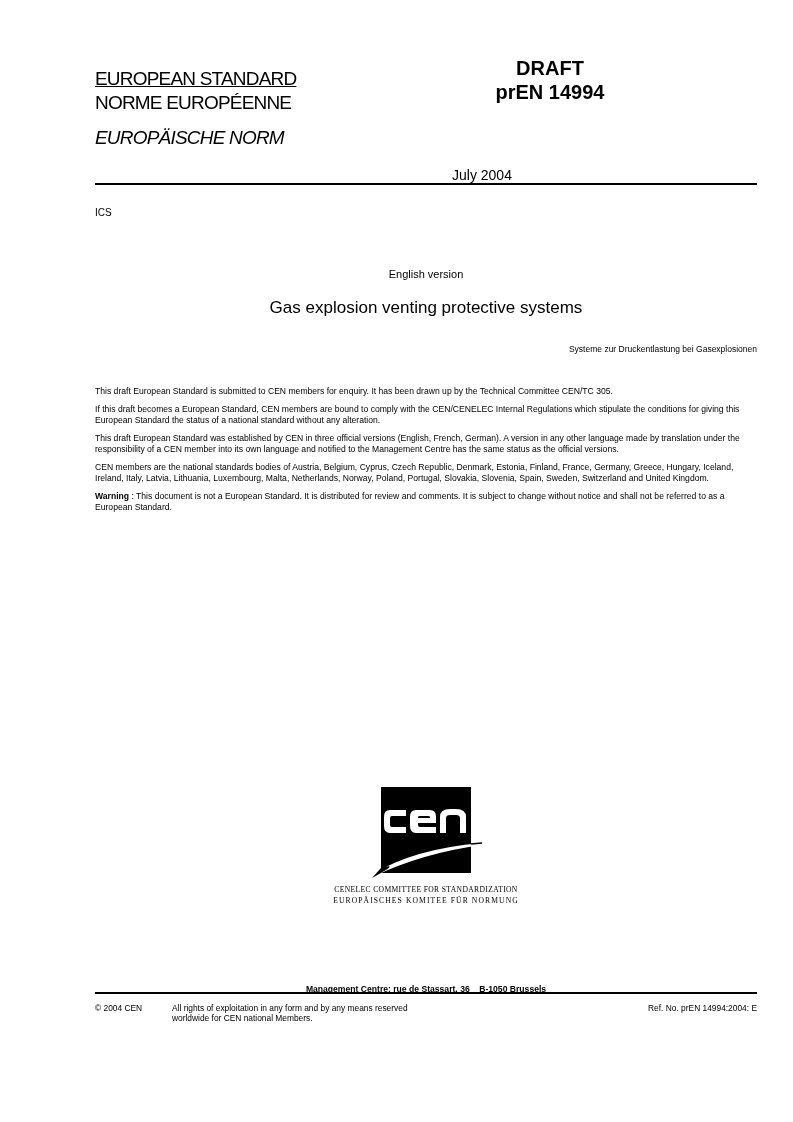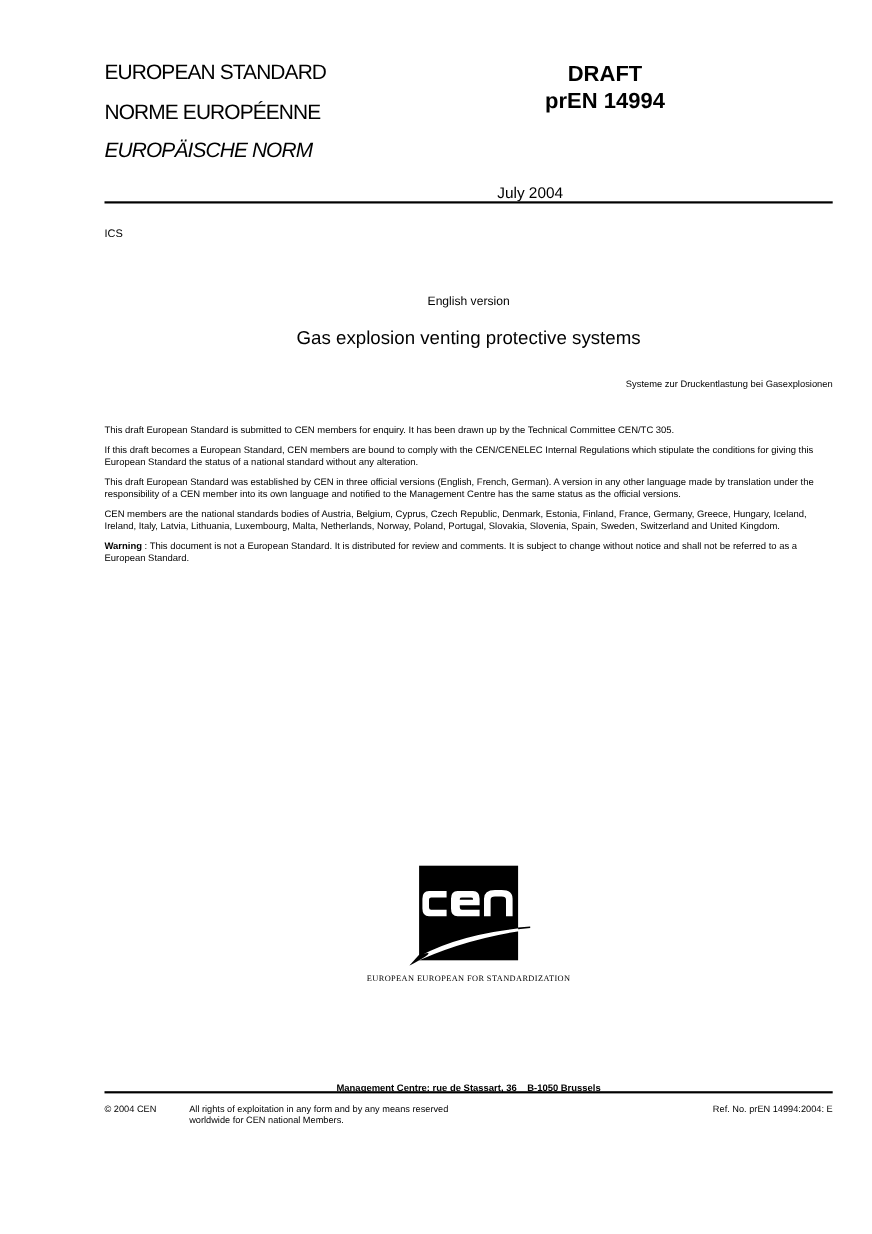--- a/index.html
+++ b/index.html
@@ -24,21 +24,21 @@
     .c3 { letter-spacing: 1.1px; }
     .mgmt { left: 95px; width: 662px; top: 963px; text-align: center; font-size: 8.6px; font-weight: bold; }
     .footer { top: 1003px; font-size: 8.4px; line-height: 10px; }
     .f-copy { left: 95px; }
     .f-rights { left: 172px; width: 320px; }
     .f-ref { right: 36px; white-space: nowrap; }
   </style>
 </head>
 <body>
 
-<div class="abs std-name" style="top:56px;">EUROPEAN STANDARD</div>
+<div class="abs std-name" style="top:68px;text-decoration:underline;">EUROPEAN STANDARD</div>
 <div class="abs std-name" style="top:92px;">NORME EUROPÉENNE</div>
 <div class="abs std-name" style="top:127px;font-style:italic;">EUROPÄISCHE NORM</div>
 
 <div class="abs draft" style="top:56px;">DRAFT</div>
 <div class="abs draft" style="top:80px;">prEN 14994</div>
 
 <div class="abs date" style="top:167px;">July 2004</div>
 
 <div class="abs rule" style="top:183px;"></div>
 
@@ -66,21 +66,22 @@
 
     <path d="M68 49 V33 Q68 25 78 25 H84 Q94 25 94 33 V49 H88 V34 Q88 31 84 31 H78 Q74 31 74 34 V49 Z" fill="#fff"></path>
 
     <path d="M0 92 Q40 66 110 60 Q50 68 0 92 Z" fill="#fff" stroke="#fff" stroke-width="2"></path>
     <path d="M0 94 Q30 78 9 84 Z" fill="#000"></path>
     <path d="M99 60 L110 59" stroke="#000" stroke-width="1.5"></path>
   </svg>
 </div>
 
 <div class="abs committee">
-  <div class="c1">EUROPEAN EUROPEAN FOR STANDARDIZATION</div>
+  <div class="c1">CENELEC COMMITTEE FOR STANDARDIZATION</div>
+  <div class="c3">EUROPÄISCHES KOMITEE FÜR NORMUNG</div>
 </div>
 
 <div class="abs mgmt" style="white-space:pre;margin-top:21px;">Management Centre: rue de Stassart, 36    B-1050 Brussels</div>
 
 <div class="abs rule" style="top:992px;"></div>
 
 <div class="abs footer f-copy">© 2004 CEN</div>
 <div class="abs footer f-rights">
   <div>All rights of exploitation in any form and by any means reserved</div>
   <div>worldwide for CEN national Members.</div>

